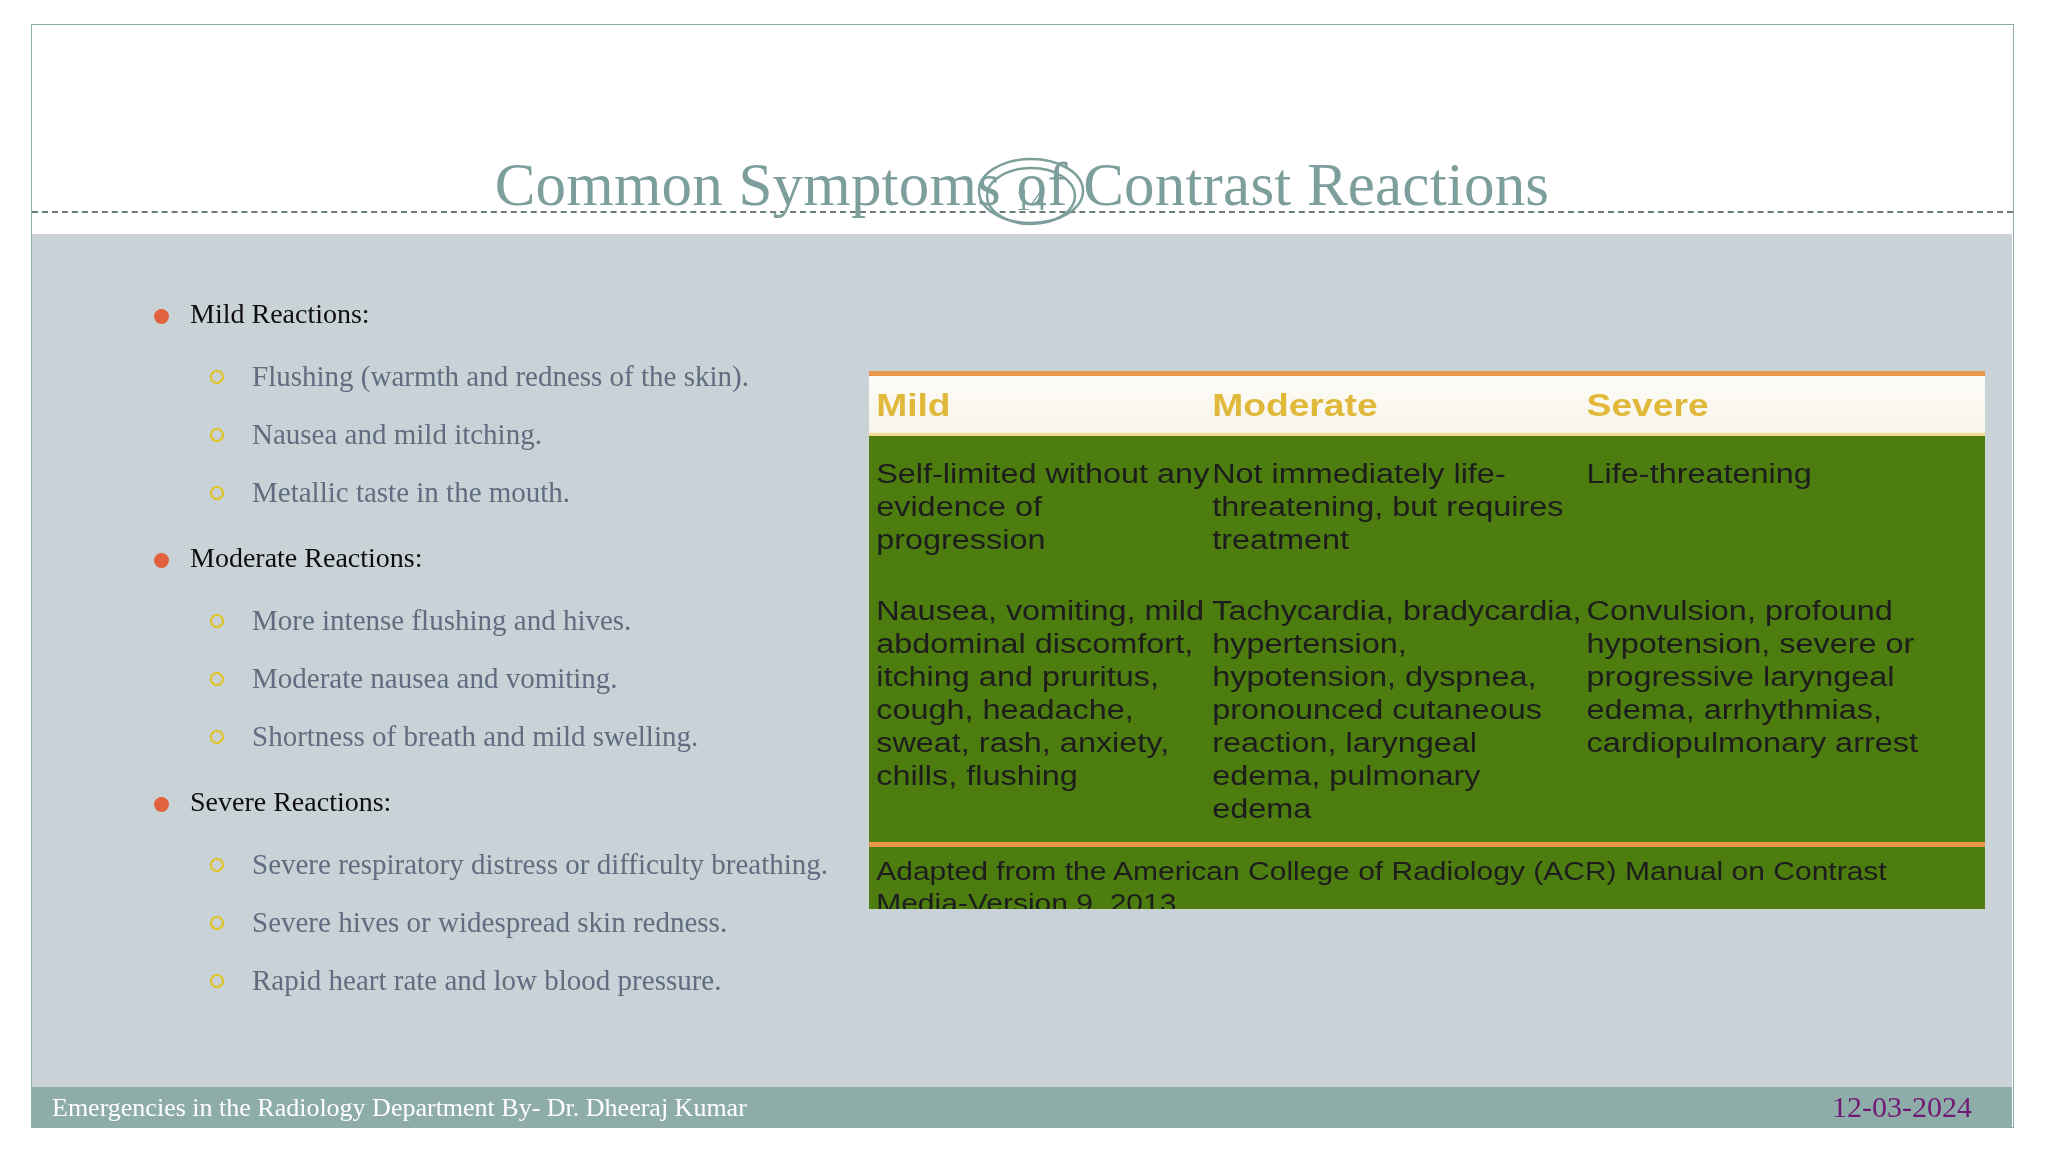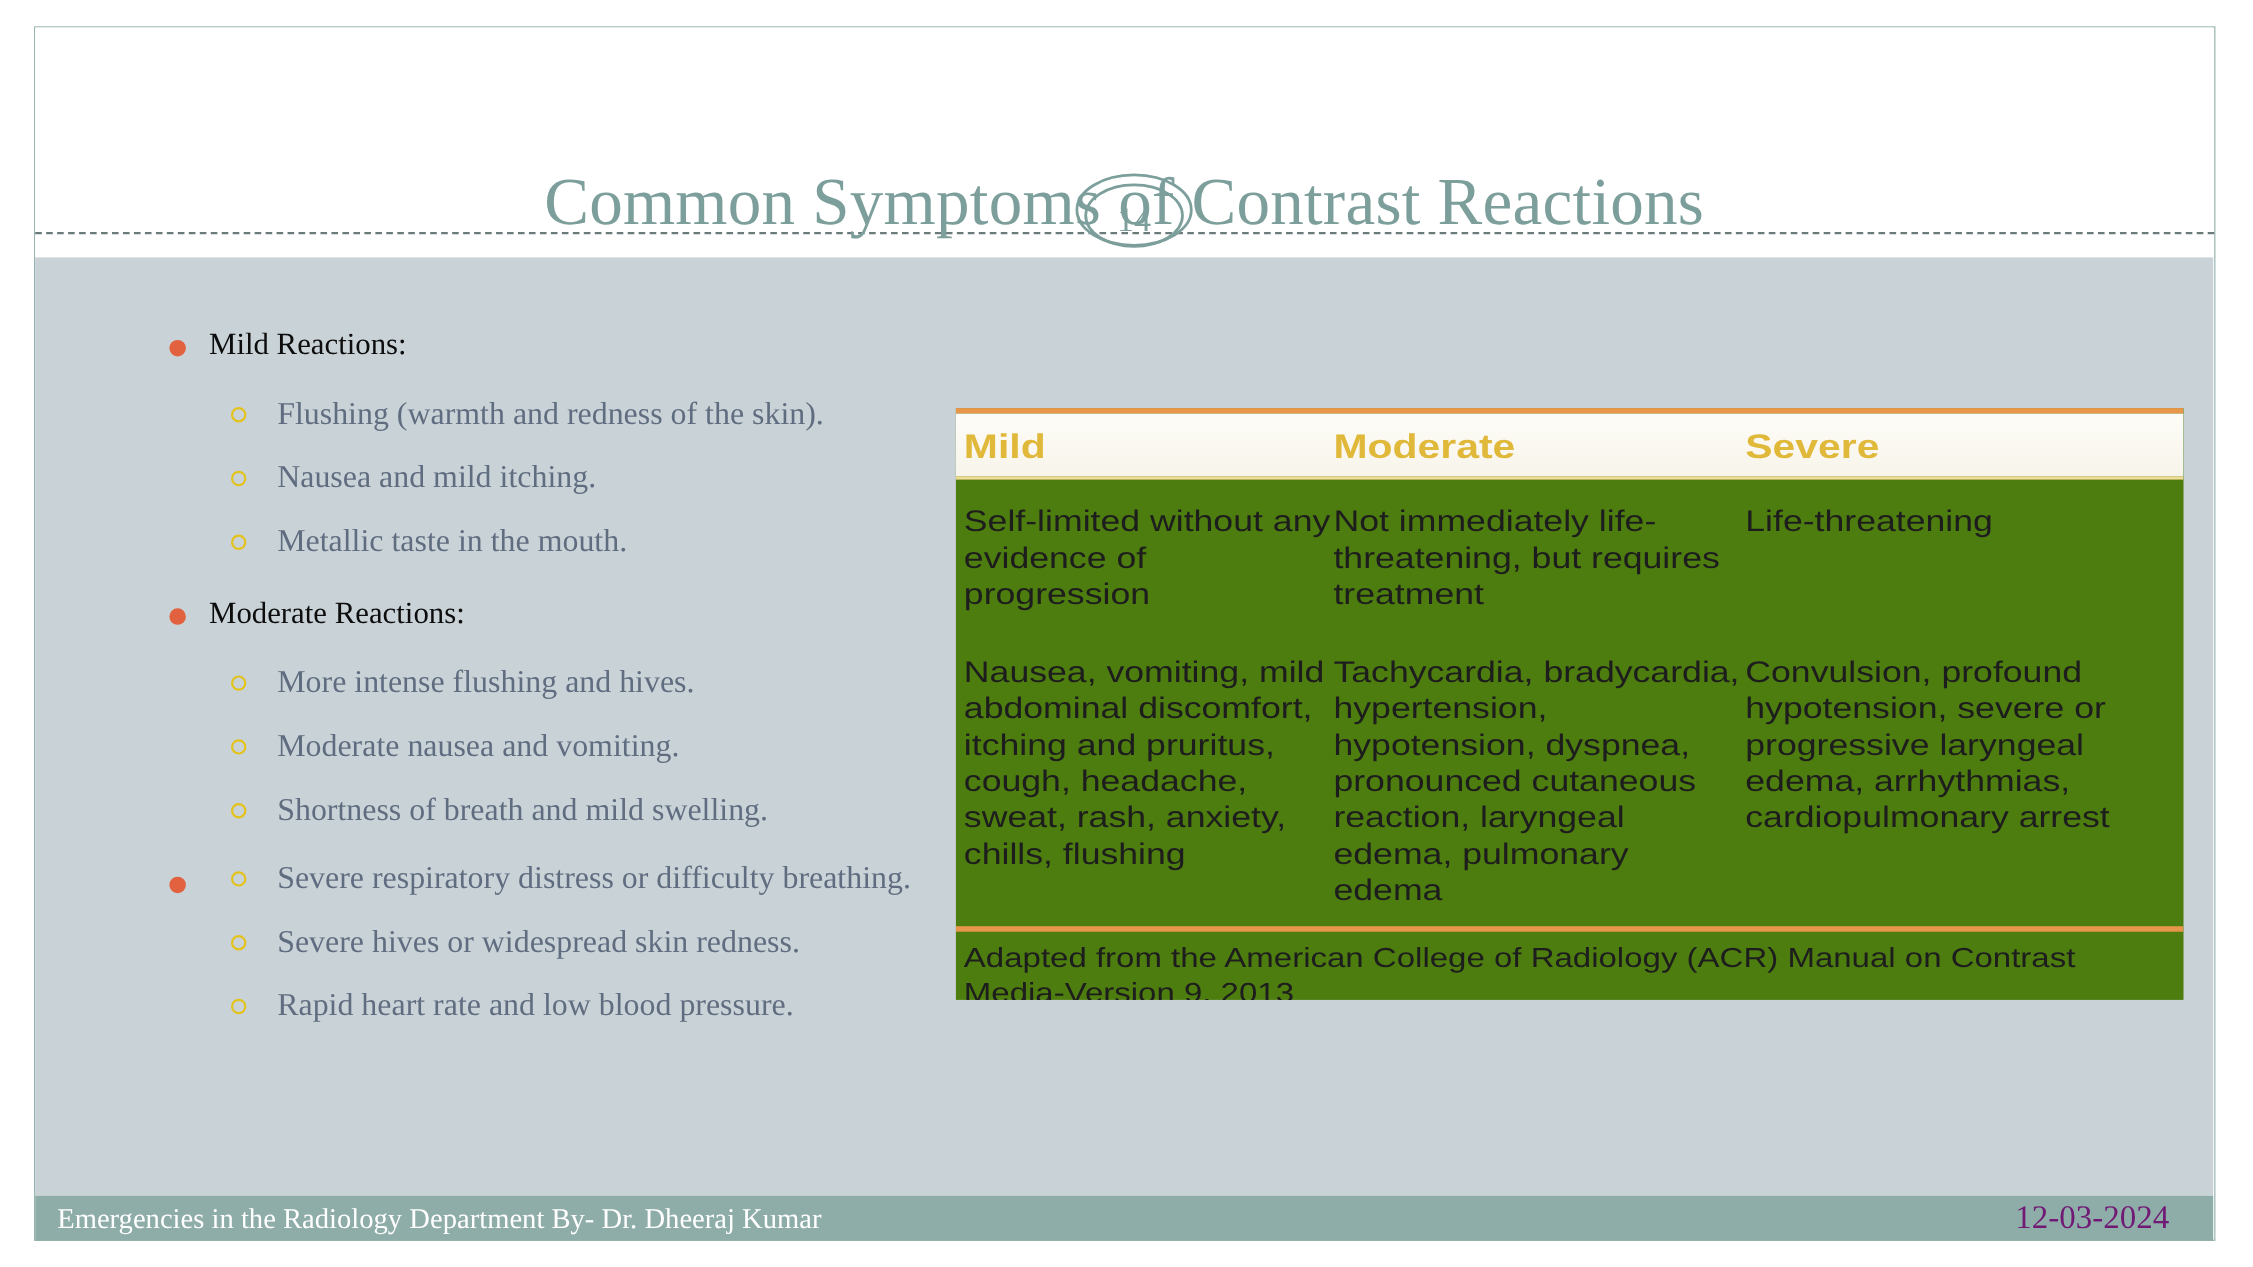--- a/index.html
+++ b/index.html
@@ -283,20 +283,21 @@
       </div>
       <div class="lvl2">
         <span class="ring"></span>
         <span>Shortness of breath and mild swelling.</span>
       </div>
     </div>
 
     <div class="group">
       <div class="lvl1">
         <span class="dot"></span>
+        <span>Severe Reactions:</span>
       </div>
       <div class="lvl2">
         <span class="ring"></span>
         <span>Severe respiratory distress or difficulty breathing.</span>
       </div>
       <div class="lvl2">
         <span class="ring"></span>
         <span>Severe hives or widespread skin redness.</span>
       </div>
       <div class="lvl2">

